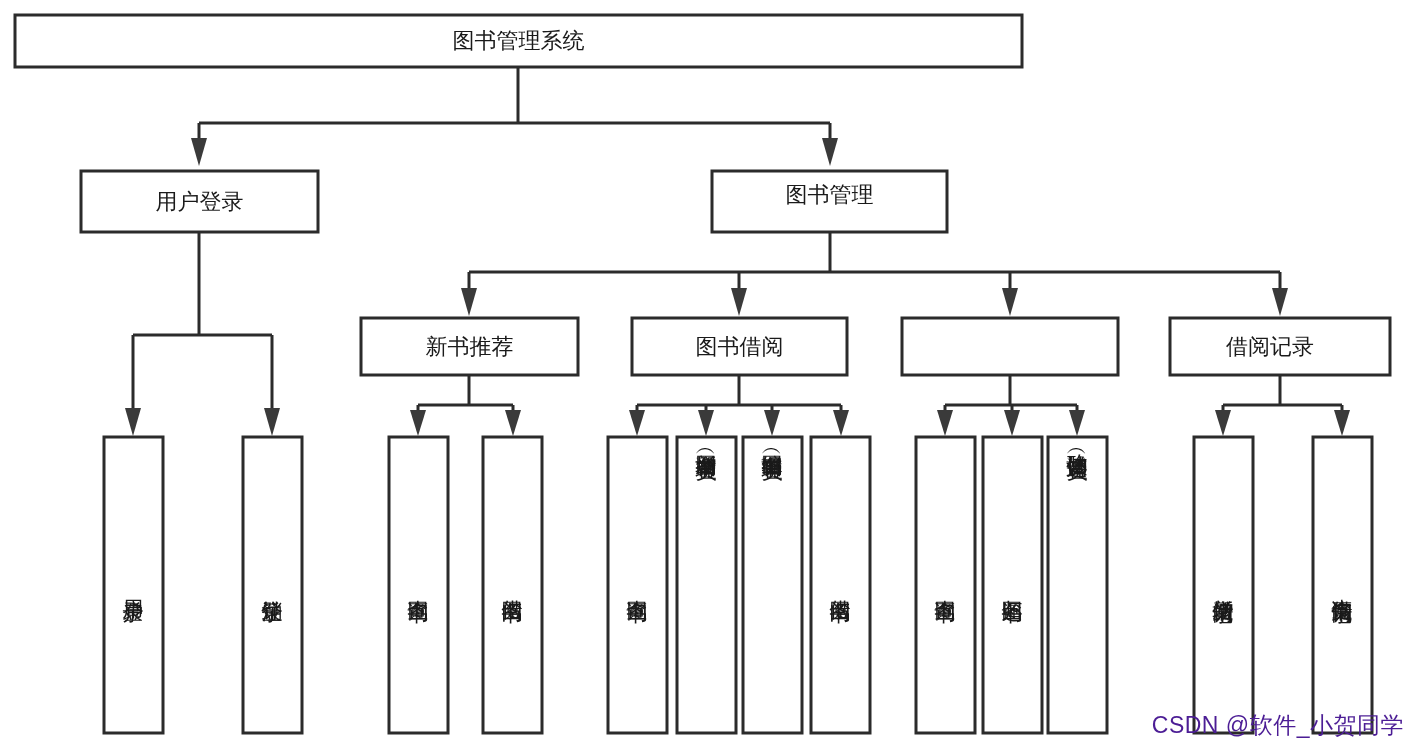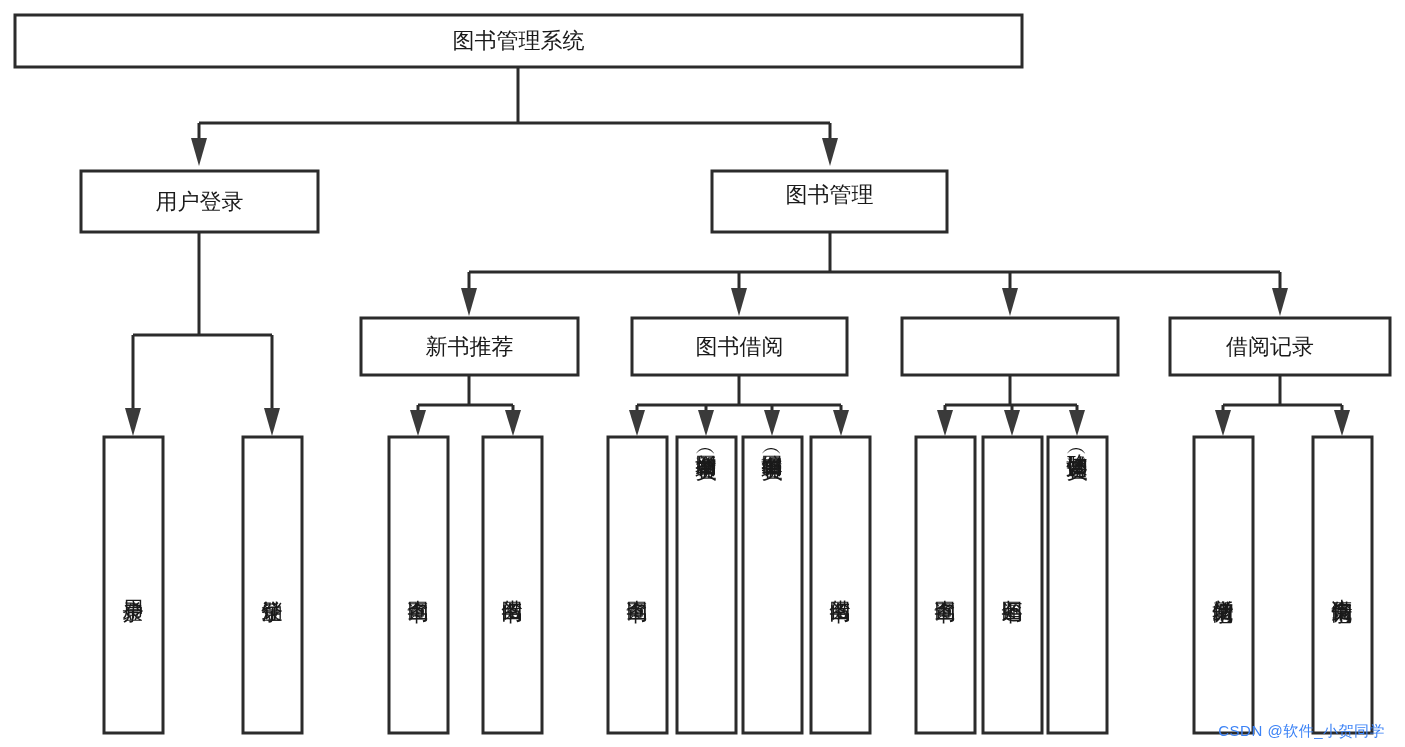--- a/index.html
+++ b/index.html
@@ -67,25 +67,25 @@
     pointer-events: none;
   }
   .hlabel-text {
     font-family: "Liberation Sans", "DejaVu Sans", sans-serif;
     font-size: 22px;
     color: #1a1a1a;
     white-space: nowrap;
   }
   #watermark {
     position: absolute;
-    right: 20px;
+    right: 1px;
     bottom: 6px;
     font-family: "Liberation Sans", "DejaVu Sans", sans-serif;
-    font-size: 15px;
-    color: #3b82f6;
+    font-size: 23px;
+    color: #4c1d95;
     letter-spacing: 0.5px;
     white-space: nowrap;
     user-select: none;
   }
 </style>
 </head>
 <body>
 
 <div id="diagram-root">
 

